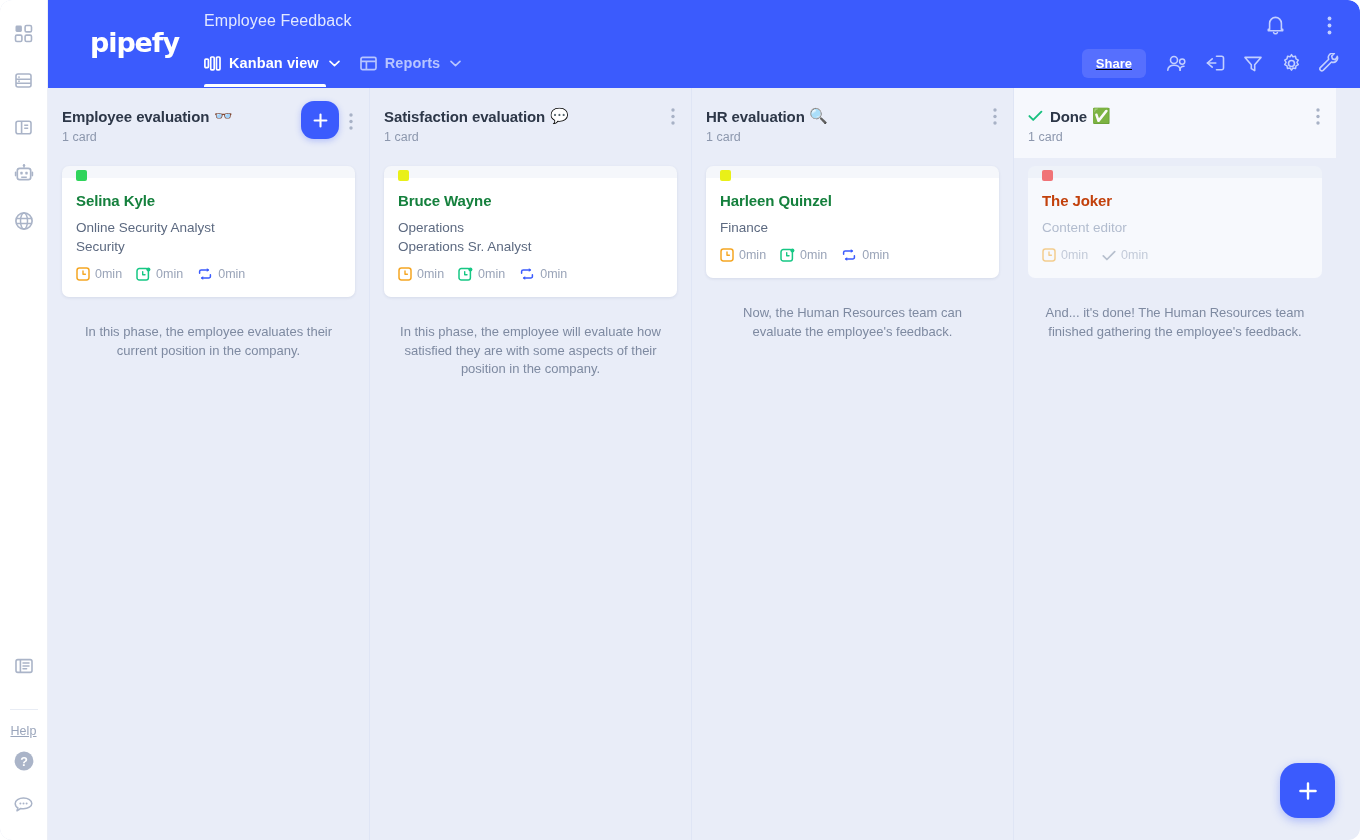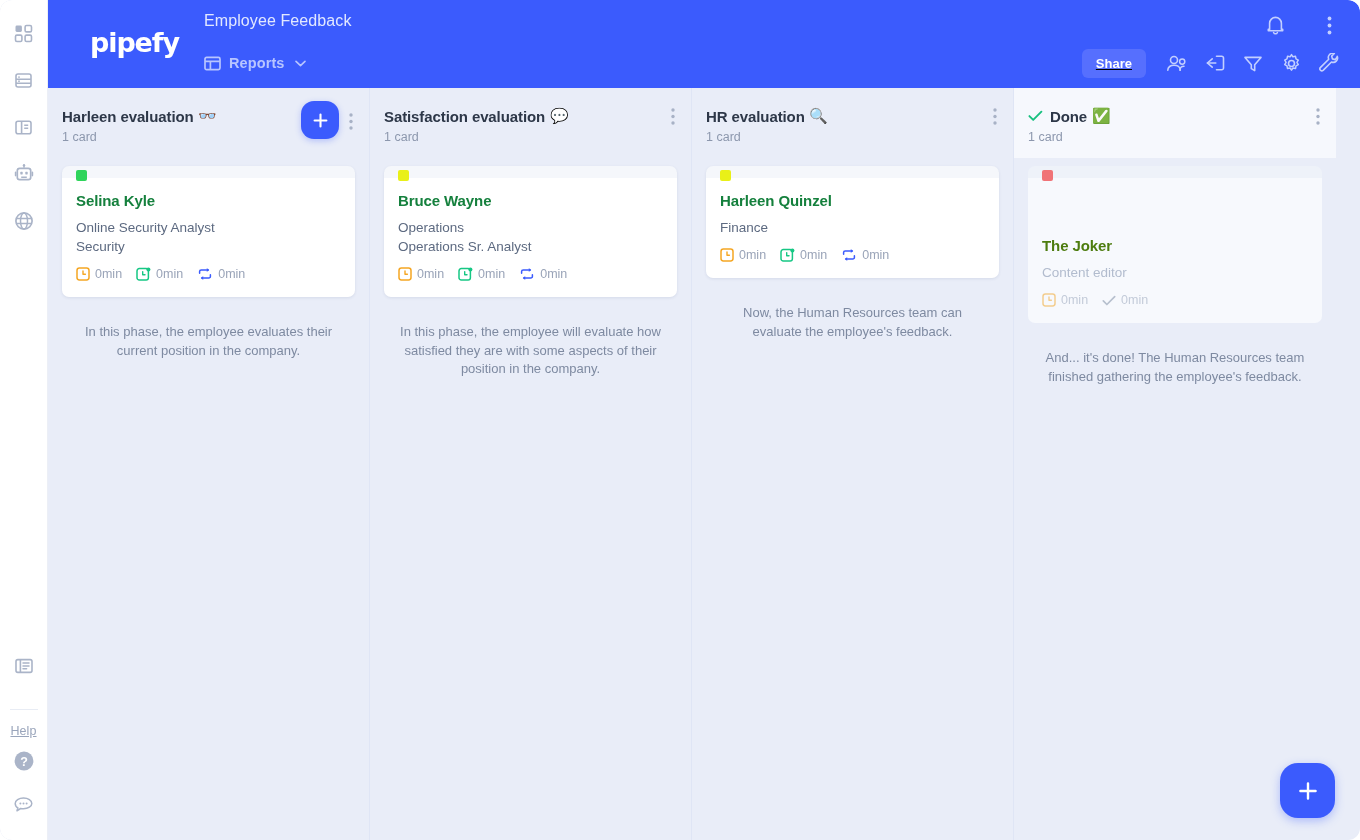--- a/index.html
+++ b/index.html
@@ -148,21 +148,21 @@
   }
   .card.muted { background: #f7f9fd; box-shadow: none; border-top-color: #eef2f9; }
   .card-label {
     position: absolute; top: -8px; left: 14px;
     width: 11px; height: 11px; border-radius: 2px;
   }
   .card-title {
     font-size: 15px; font-weight: 700; color: #15803d;
     margin-bottom: 9px; letter-spacing: -.1px;
   }
-  .card.muted .card-title { color: #4d7c0f; margin-top: 45px; }
+  .card.muted .card-title { color: #c2410c; }
   .card-sub { font-size: 13.5px; color: #5d6a81; line-height: 1.42; }
   .card.muted .card-sub { color: #b2bcce; }
   .metrics {
     display: flex; align-items: center; gap: 14px; margin-top: 11px;
   }
   .metric { display: flex; gap: 5px; }
   .metric-val { font-size: 12.5px; color: #9aa4b8; }
   .card.muted .metric-val { color: #c3cbd9; }
 
   
@@ -261,20 +261,35 @@
         </svg>
       </div>
     </div>
   </div>
 
   <div class="header">
     <div class="logo">pipefy</div>
     <div class="pipe-title">Employee Feedback</div>
 
     <div class="tabs">
+      <div class="tab active">
+        <span class="tab-ico">
+          <svg width="17" height="15" viewBox="0 0 17 15" fill="none">
+            <rect x="0.9" y="3.2" width="3.5" height="8.4" rx="1" stroke="currentColor" stroke-width="1.7"></rect>
+            <rect x="6.7" y="1" width="3.5" height="12.8" rx="1" stroke="currentColor" stroke-width="1.7"></rect>
+            <rect x="12.5" y="1" width="3.5" height="12.8" rx="1" stroke="currentColor" stroke-width="1.7"></rect>
+          </svg>
+        </span>
+        <span class="tab-label">Kanban view</span>
+        <span class="caret">
+          <svg width="11" height="7" viewBox="0 0 11 7" fill="none">
+              <path d="M1 1.3 5.5 5.6 10 1.3" stroke="currentColor" stroke-width="1.6" stroke-linecap="round" stroke-linejoin="round"></path>
+            </svg>
+        </span>
+      </div>
 
       <div class="tab idle">
         <span class="tab-ico">
           <svg width="17" height="15" viewBox="0 0 17 15" fill="none">
             <rect x="1" y="1.3" width="15" height="12.4" rx="1.6" stroke="currentColor" stroke-width="1.7"></rect>
             <path d="M1 5.3h15M6.4 5.3v8.4" stroke="currentColor" stroke-width="1.7"></path>
           </svg>
         </span>
         <span class="tab-label">Reports</span>
         <span class="caret">
@@ -341,21 +356,21 @@
       </div>
     </div>
   </div>
 
   <div class="board">
 
     <div class="column">
       <div class="col-head">
         <div class="col-title-wrap">
           <div class="col-title">
-            <span>Harleen evaluation</span>
+            <span>Employee evaluation</span>
             <span>👓</span>
           </div>
           <div class="col-count">1 card</div>
         </div>
         <div class="col-actions">
           <div class="add-fab">
             <svg width="17" height="17" viewBox="0 0 17 17" fill="none">
                 <path d="M8.5 2.6v11.8M2.6 8.5h11.8" stroke="#fff" stroke-width="2.1" stroke-linecap="round"></path>
               </svg>
           </div>

